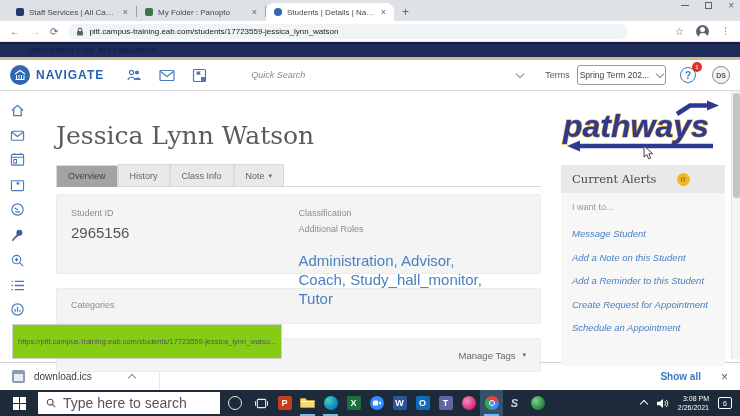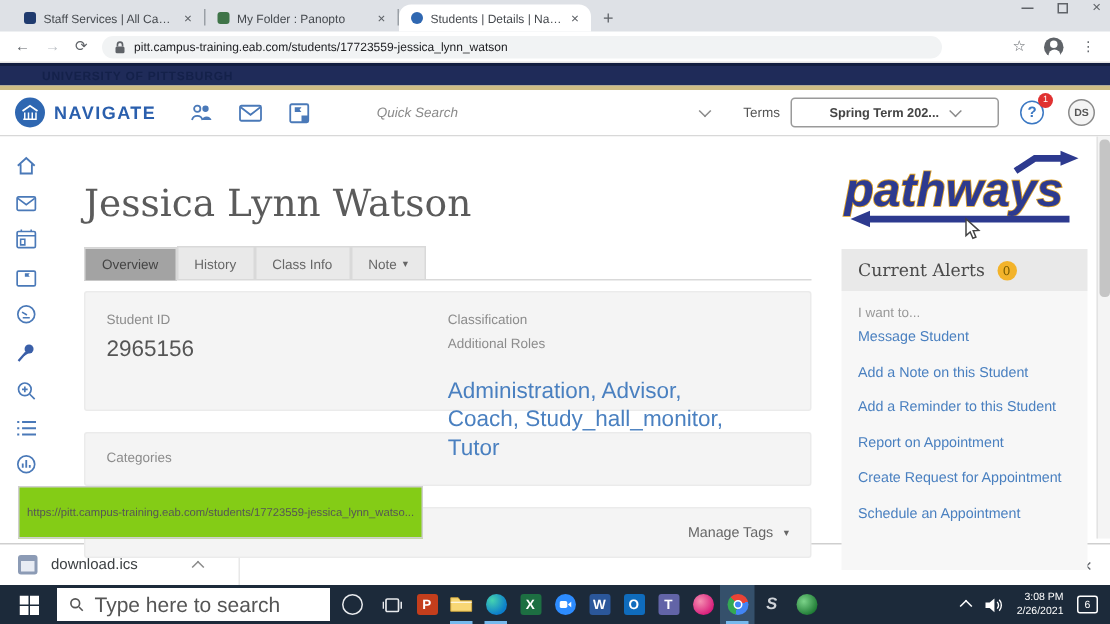--- a/index.html
+++ b/index.html
@@ -38,21 +38,21 @@
   .navybar { height:15px; background:#1f2b59; border-top:2px solid #121d40; color:#14214a; font-size:8px; font-weight:bold; letter-spacing:.5px; padding:2px 0 0 28px; }
   .goldline { height:3px; background:#cfbd85; }
   .apptoolbar { height:31px; background:#fff; border-bottom:1px solid #d8d8d8; display:flex; align-items:center; padding:0 10px; }
   .navlogo { width:20px; height:20px; border-radius:50%; background:#2f67b1; display:flex; align-items:center; justify-content:center; margin-right:6px; }
   .navname { color:#2a5fad; font-weight:bold; font-size:12px; letter-spacing:1px; margin-right:22px; }
   .tbicons { display:flex; gap:17px; align-items:center; }
   .qsearch { flex:1; display:flex; align-items:center; justify-content:space-between; padding:0 18px 0 44px; }
   .qsearch .ph { font-size:9px; font-style:italic; color:#8a8a8a; }
   .chev { width:6px; height:6px; border-right:1.4px solid #8a8a8a; border-bottom:1.4px solid #8a8a8a; transform:rotate(45deg); margin-top:-3px; }
   .termslbl { font-size:9px; color:#555; margin:0 7px 0 4px; }
-  .termsdd { border:1px solid #9a9a9a; border-radius:3px; height:20px; display:flex; align-items:center; gap:8px; padding:0 25px; font-size:8.5px; color:#444; margin-right:14px;font-weight:bold; }
+  .termsdd { border:1px solid #9a9a9a; border-radius:3px; height:20px; display:flex; align-items:center; gap:8px; padding:0 2px; font-size:8.5px; color:#444; margin-right:14px; }
   .helpwrap { position:relative; margin-right:16px; }
   .helpcircle { width:16px; height:16px; border-radius:50%; border:1.5px solid #3b78c3; color:#3b78c3; font-size:10px; font-weight:bold; display:flex; align-items:center; justify-content:center; }
   .helpbadge { position:absolute; top:-5px; right:-6px; width:10px; height:10px; border-radius:50%; background:#e03131; color:#fff; font-size:6px; display:flex; align-items:center; justify-content:center; }
   .avatar { width:18px; height:18px; border-radius:50%; border:1.5px solid #8a8a8a; background:#f4f4f4; color:#555; font-size:7px; font-weight:bold; display:flex; align-items:center; justify-content:center; }
 
   .content { display:flex; height:268px; background:#fff; position:relative; }
   .iconcol { width:34px; flex:none; display:flex; flex-direction:column; align-items:center; gap:10.5px; padding-top:12px; }
   .main { flex:1; padding:0 18px 0 22px; min-width:0; }
   h1.sname { font-family:"DejaVu Serif","Liberation Serif",serif; font-weight:500; font-size:25px; color:#5b5b5b; margin:30px 0 14px 0; }
   .stabs { display:flex; border-bottom:1px solid #d9d9d9; }
@@ -63,25 +63,25 @@
   .fcol { width:50%; }
   .flabel { font-size:9px; color:#8c8c8c; margin-bottom:6px; }
   .fvalue { font-size:15px; color:#555; }
   .roles { font-size:15px; color:#4a80c0; line-height:1.25; max-width:198px; margin-top:18px; }
   .box-cat { margin-top:14px; height:36px; padding:11px 14px; }
   .box-tags { margin-top:14px; height:34px; padding:9px 14px; display:flex; justify-content:flex-end; }
   .managetags { font-size:9.5px; color:#666; display:flex; gap:7px; align-items:center; }
 
   .rightbar { width:172px; flex:none; padding:8px 6px 0 2px; position:relative; }
   .alertpanel { margin-top:6px; }
-  .alerthead { background:#e9e9e9; padding:7px 11px; font-family:"DejaVu Serif","Liberation Serif",serif; font-size:11.5px; color:#4a4a4a; display:flex; align-items:center; gap:8px; }
+  .alerthead { background:#e9e9e9; padding:7px 11px; font-family:"DejaVu Serif","Liberation Serif",serif; font-size:11.5px; color:#4a4a4a; display:flex; align-items:center; gap:20px; }
   .alertbadge { width:13px; height:13px; border-radius:50%; background:#f3b32a; color:#7c5e00; font-size:8px; display:flex; align-items:center; justify-content:center; }
   .alertbody { background:#f7f7f7; padding:9px 11px 20px 11px; }
-  .iwant { font-size:9px; color:#999; margin-bottom:6px; }
-  .alink { display:block; font-size:9.5px; color:#4a80c0; margin-bottom:12.5px; }
+  .iwant { font-size:9px; color:#999; margin-bottom:16px; }
+  .alink { display:block; font-size:9.5px; color:#4a80c0; margin-bottom:12.5px;font-style:italic; }
 
   .pagescroll { width:9px; flex:none; background:#f4f4f4; border-left:1px solid #e3e3e3; }
   .pagescroll .thumb { width:7px; margin:2px auto 0; height:105px; background:#c5c5c5; border-radius:3px; }
 
   .statustip { position:absolute; left:12px; bottom:3px; background:#84cc16; border:1px solid #cfcfcf; font-size:7.5px; color:#555; padding:12px 5px; white-space:nowrap; z-index:6; }
 
   .cursor { position:absolute; left:84px; top:54px; z-index:7; }
 
   
   .dlbar { height:28px; background:#fff; border-top:1px solid #cfcfcf; display:flex; align-items:center; padding:0 12px; }
@@ -297,21 +297,20 @@
         <div class="alertpanel">
           <div class="alerthead">
             <span>Current Alerts</span>
             <span class="alertbadge">0</span>
           </div>
           <div class="alertbody">
             <div class="iwant">I want to...</div>
             <a class="alink">Message Student</a>
             <a class="alink">Add a Note on this Student</a>
             <a class="alink">Add a Reminder to this Student</a>
-            <a class="alink">Report on Appointment</a>
             <a class="alink">Create Request for Appointment</a>
             <a class="alink">Schedule an Appointment</a>
           </div>
         </div>
       </div>
 
       <div class="pagescroll">
           <div class="thumb"></div>
         </div>
     </div>

